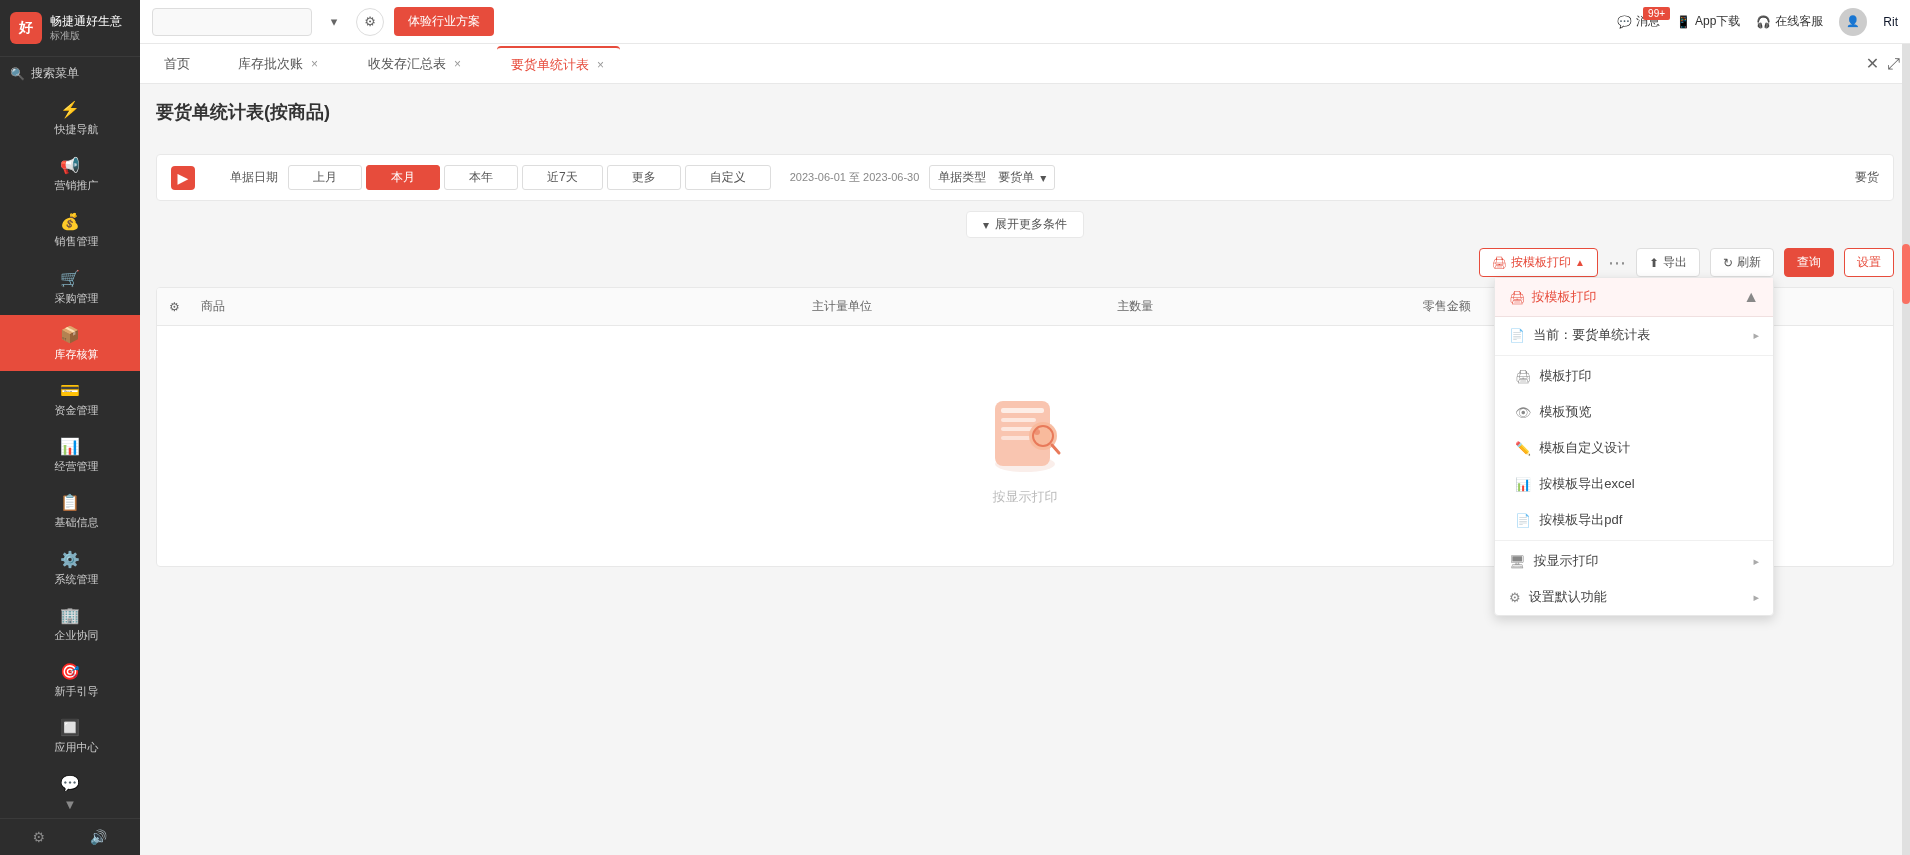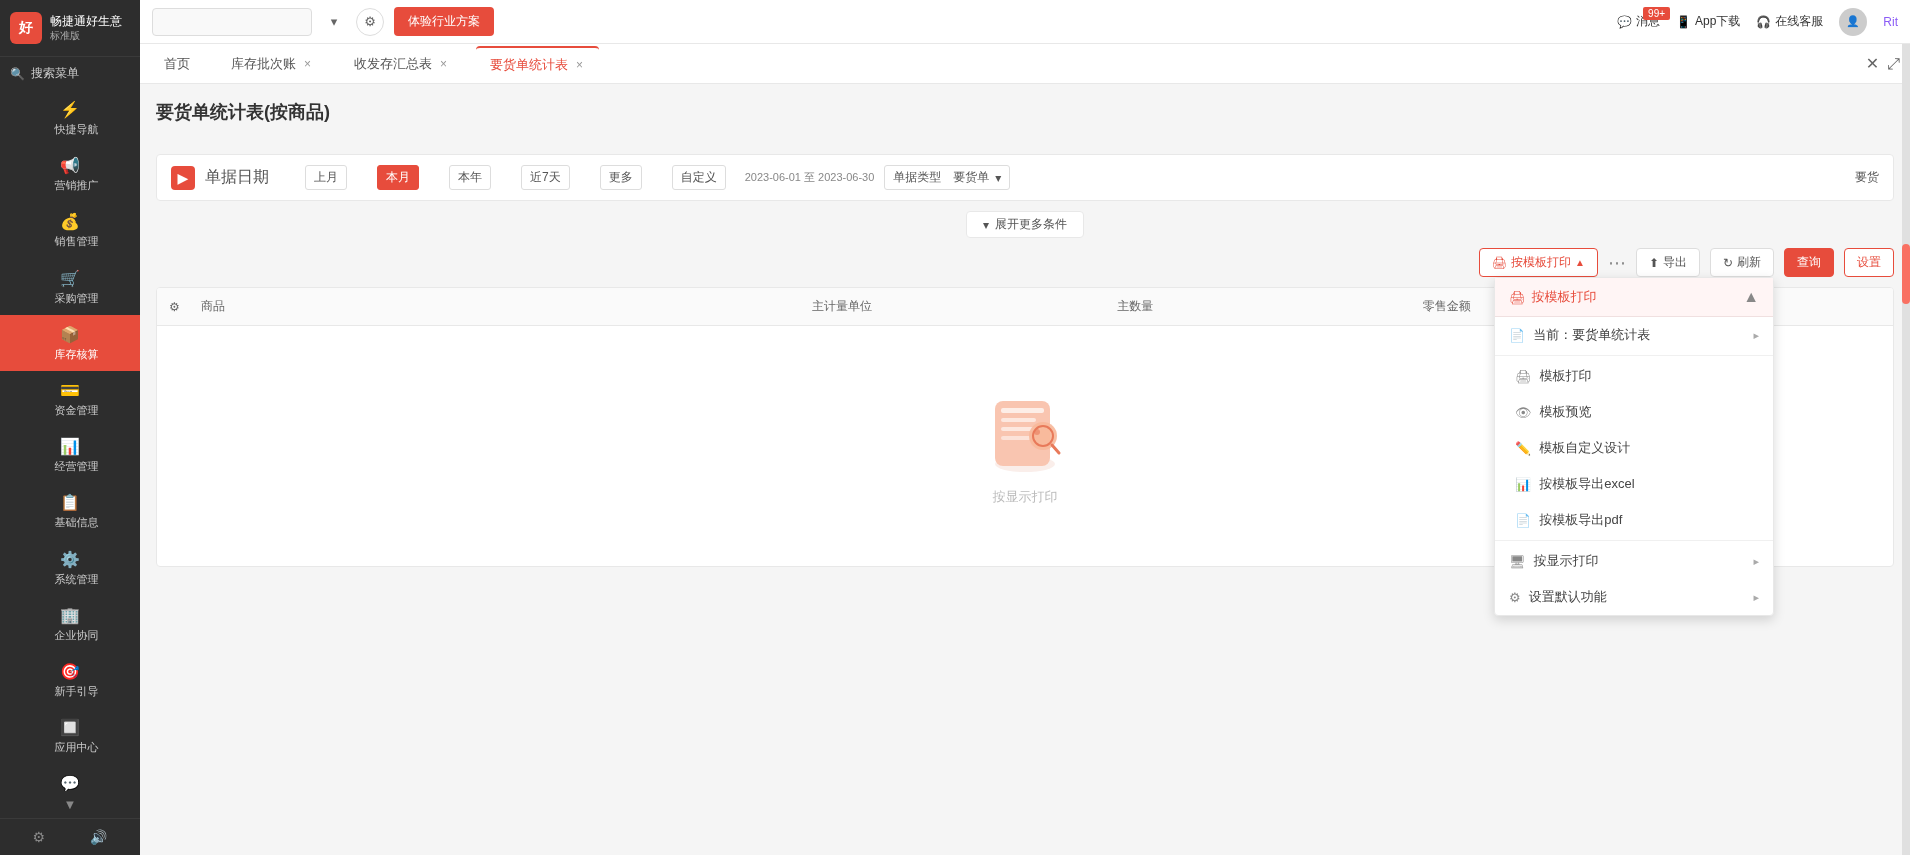--- a/index.html
+++ b/index.html
@@ -154,32 +154,32 @@
       width: 28px;
       height: 28px;
       border-radius: 50%;
       background: #ccc;
       display: flex;
       align-items: center;
       justify-content: center;
       font-size: 11px;
       color: #666;
     }
-    .topbar-username { font-size: 12px; color: #8b5cf6; cursor: pointer; }
+    .topbar-username { font-size: 12px; color: #0f172a; cursor: pointer; }
 
     
     .tabbar {
       height: 40px;
       background: #fff;
       display: flex;
       align-items: center;
       padding: 0 0 0 10px;
       border-bottom: 1px solid #e8e8e8;
       flex-shrink: 0;
-      gap: 13px;
+      gap: 20px;
     }
     .tab {
       height: 36px;
       display: flex;
       align-items: center;
       padding: 0 14px;
       font-size: 13px;
       color: #555;
       cursor: pointer;
       border-radius: 4px 4px 0 0;
@@ -214,31 +214,30 @@
       color: #fff;
       border: none;
       border-radius: 4px;
       display: flex;
       align-items: center;
       justify-content: center;
       cursor: pointer;
       font-size: 14px;
       flex-shrink: 0;
     }
-    .filter-label { font-size: 16px; color: #555; }
+    .filter-label { font-size: 12px; color: #555; margin-left: 25px; }
     .date-group { display: flex; align-items: center; gap: 4px; }
     .date-btn {
-      padding: 3px 8px;
+      padding: 3px 24px;
       border: 1px solid #ddd;
       border-radius: 3px;
       background: #fff;
       font-size: 12px;
       cursor: pointer;
       color: #555;
-      margin-left: 26px;
     }
     .date-btn.active { background: #e74c3c; color: #fff; border-color: #e74c3c; }
     .date-range { font-size: 11px; color: #888; margin-left: 15px; }
 
     .filter-select {
       display: flex;
       align-items: center;
       border: 1px solid #ddd;
       border-radius: 3px;
       padding: 3px 8px;

